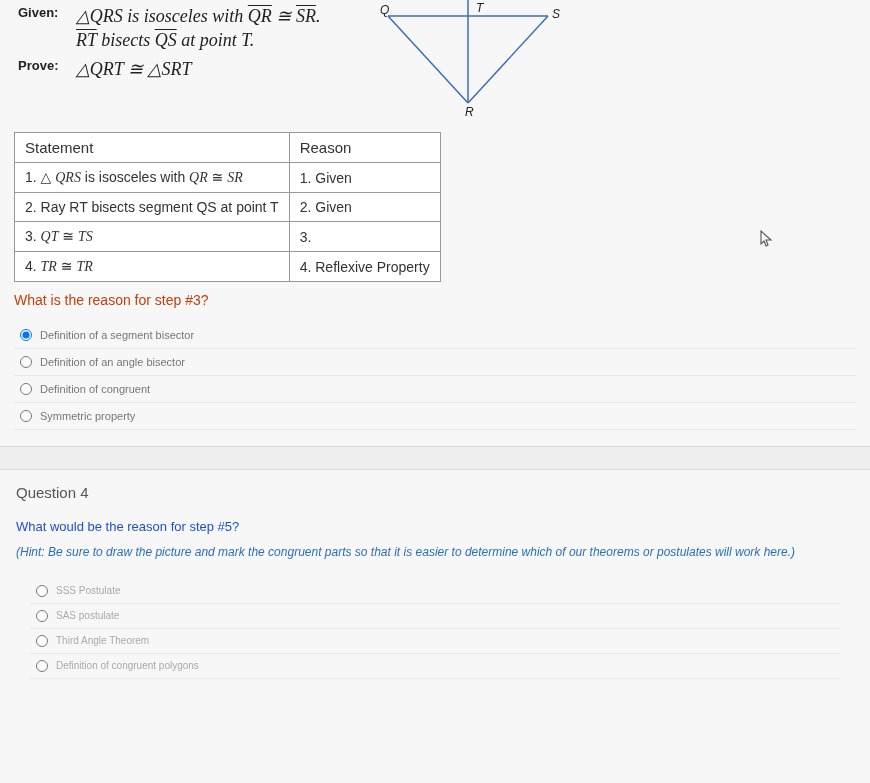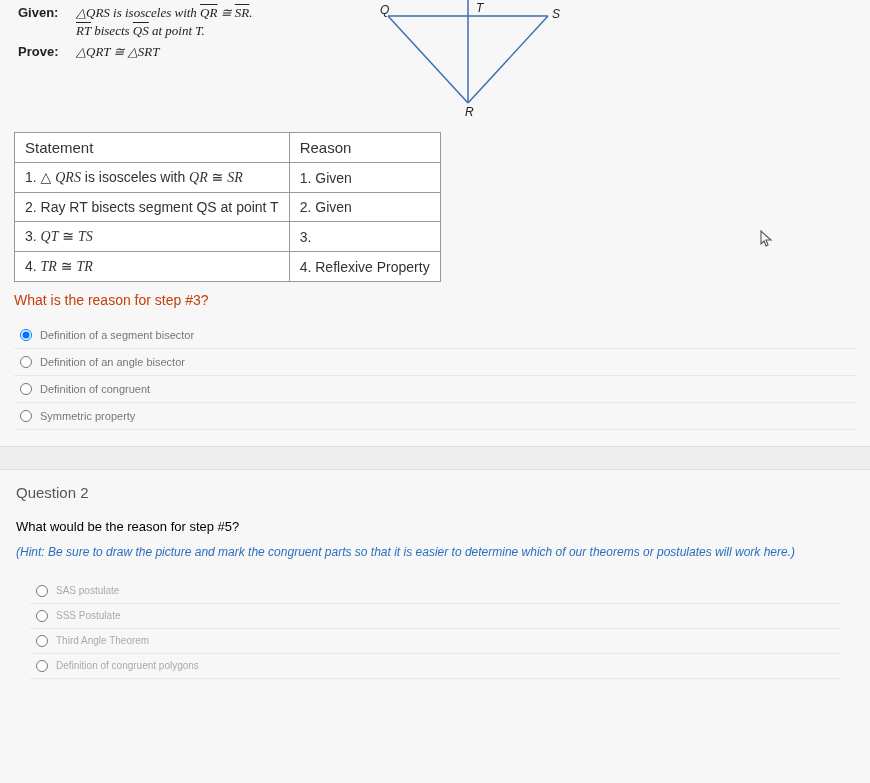--- a/index.html
+++ b/index.html
@@ -29,21 +29,21 @@
     line-height: 1.35;
   }
   .gp-label {
     font-weight: 700;
     width: 58px;
     flex-shrink: 0;
   }
   .gp-text {
     font-family: "Times New Roman", serif;
     font-style: italic;
-    font-size: 13px;
+    font-size: 18px;
   }
   .overline { text-decoration: overline; font-style: italic; }
   .diagram {
     margin-left: 10px;
     margin-top: -6px;
   }
   .diagram svg { display: block; }
   .proof-table {
     border-collapse: collapse;
     margin: 6px 0 0 14px;
@@ -90,21 +90,21 @@
   }
   .q2-block {
     padding: 14px 16px 6px 16px;
   }
   .q2-title {
     font-size: 15px;
     color: #555;
     margin-bottom: 18px;
   }
   .q2-prompt {
-    color: #000000;
+    color: #1d4ed8;
     font-size: 13px;
     margin-bottom: 10px;
     font-weight: 500;
   }
   .q2-hint {
     color: #2a6fbf;
     font-size: 12px;
     font-style: italic;
     line-height: 1.4;
     margin-bottom: 18px;
@@ -197,32 +197,32 @@
   </label>
   <label class="option-row">
     <input type="radio" name="q1" style="">
     <span>Symmetric property</span>
   </label>
 </div>
 
 <div class="section-divider"></div>
 
 <div class="q2-block">
-  <div class="q2-title">Question 2</div>
+  <div class="q2-title">Question 4</div>
   <div class="q2-prompt">What would be the reason for step #5?</div>
   <div class="q2-hint">(Hint: Be sure to draw the picture and mark the congruent parts so that it is easier to determine which of our theorems or postulates will work here.)</div>
 
   <div class="options q2-options">
     <label class="option-row">
       <input type="radio" name="q2" style="">
+      <span>SSS Postulate</span>
+    </label>
+    <label class="option-row">
+      <input type="radio" name="q2" style="">
       <span>SAS postulate</span>
-    </label>
-    <label class="option-row">
-      <input type="radio" name="q2" style="">
-      <span>SSS Postulate</span>
     </label>
     <label class="option-row">
       <input type="radio" name="q2" style="">
       <span>Third Angle Theorem</span>
     </label>
     <label class="option-row">
       <input type="radio" name="q2" style="">
       <span>Definition of congruent polygons</span>
     </label>
   </div>

